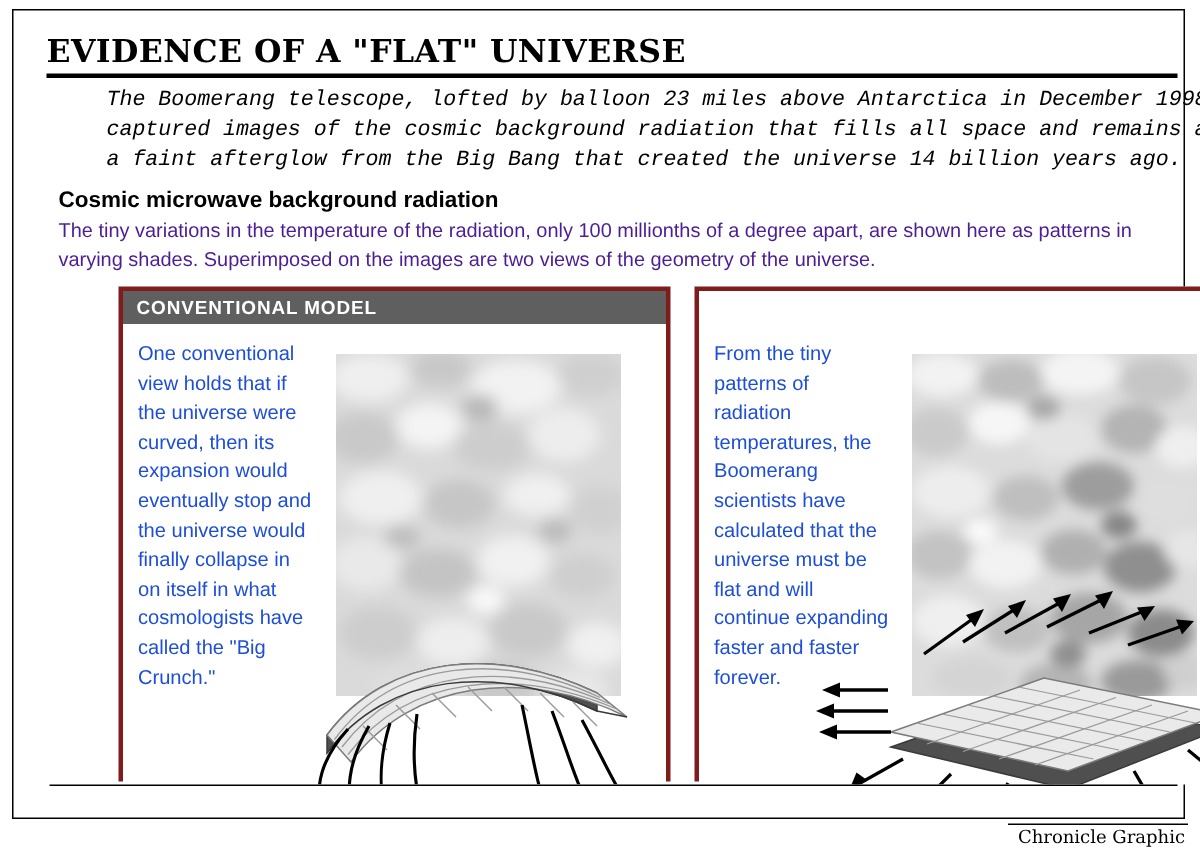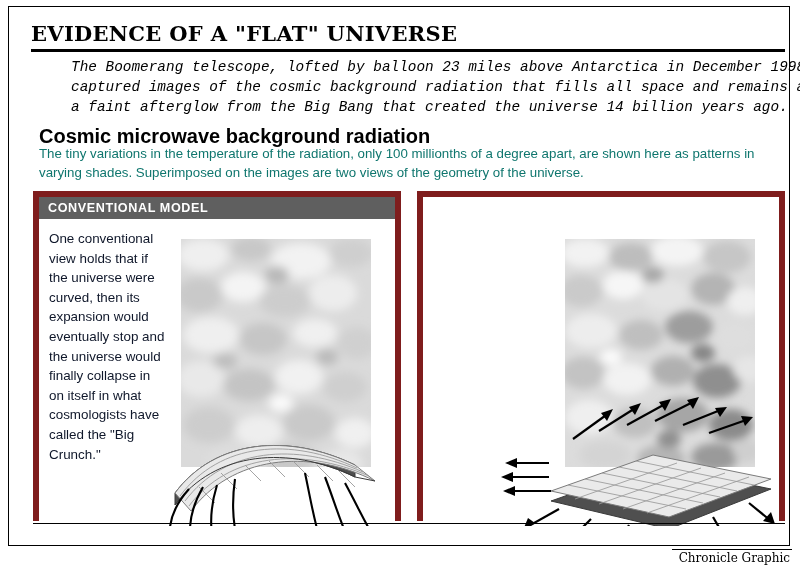--- a/index.html
+++ b/index.html
@@ -62,43 +62,44 @@
     line-height: 20px;
     color: #000;
     margin-left: 32px;
   }
   .subhead {
     position: absolute;
     left: 30px;
     top: 118px;
     font-family: "Liberation Sans", sans-serif;
     font-weight: bold;
-    font-size: 20px;
+    font-size: 15px;
     color: #000;
   }
   .subdeck {
     position: absolute;
     left: 30px;
     top: 138px;
     width: 744px;
     font-family: "Liberation Sans", sans-serif;
     font-size: 13.3px;
     line-height: 18.5px;
-    color: #0f766e;
+    color: #4c1d95;
   }
 
   
   .panel {
     position: absolute;
     top: 184px;
     width: 368px;
     height: 330px;
-    border: 6px solid #7f1d1d;
+    border: 3px solid #7f1d1d;
     box-sizing: border-box;
     background: #fff;
+    margin-left: 46px;
   }
   .panel.left { left: 24px; }
   .panel.right { left: 408px; }
   .panel-head {
     position: absolute;
     left: 0; top: 0;
     width: 100%;
     height: 22px;
     background: #5f5f5f;
     color: #fff;
@@ -120,21 +121,21 @@
     background: #fff;
   }
   .panel-text {
     position: absolute;
     left: 10px;
     top: 10px;
     width: 118px;
     font-family: "Liberation Sans", sans-serif;
     font-size: 13.4px;
     line-height: 19.6px;
-    color: #0f172a;
+    color: #1d4ed8;
   }
   .cmb {
     position: absolute;
     top: 20px;
     width: 190px;
     height: 228px;
     overflow: hidden;
     background: #d8d8d8;
   }
   .panel.left .cmb { left: 142px; }
@@ -290,20 +291,21 @@
             </g>
           </svg>
         </div>
 
       </div>
     </div>
 
     <div class="panel right">
       <div class="panel-body">
 
+        <div class="panel-text">From the tiny patterns of radiation temperatures, the Boomerang scientists have calculated that the universe must be flat and will continue expanding faster and faster forever.</div>
 
         <div class="cmb">
           <svg width="190" height="228" viewBox="0 0 190 228" aria-hidden="true">
             <defs>
               <filter id="blurB" x="-20%" y="-20%" width="140%" height="140%">
                 <feGaussianBlur stdDeviation="4.4"></feGaussianBlur>
               </filter>
             </defs>
             <rect x="0" y="0" width="190" height="228" fill="#dcdcdc"></rect>
             <g filter="url(#blurB)">

